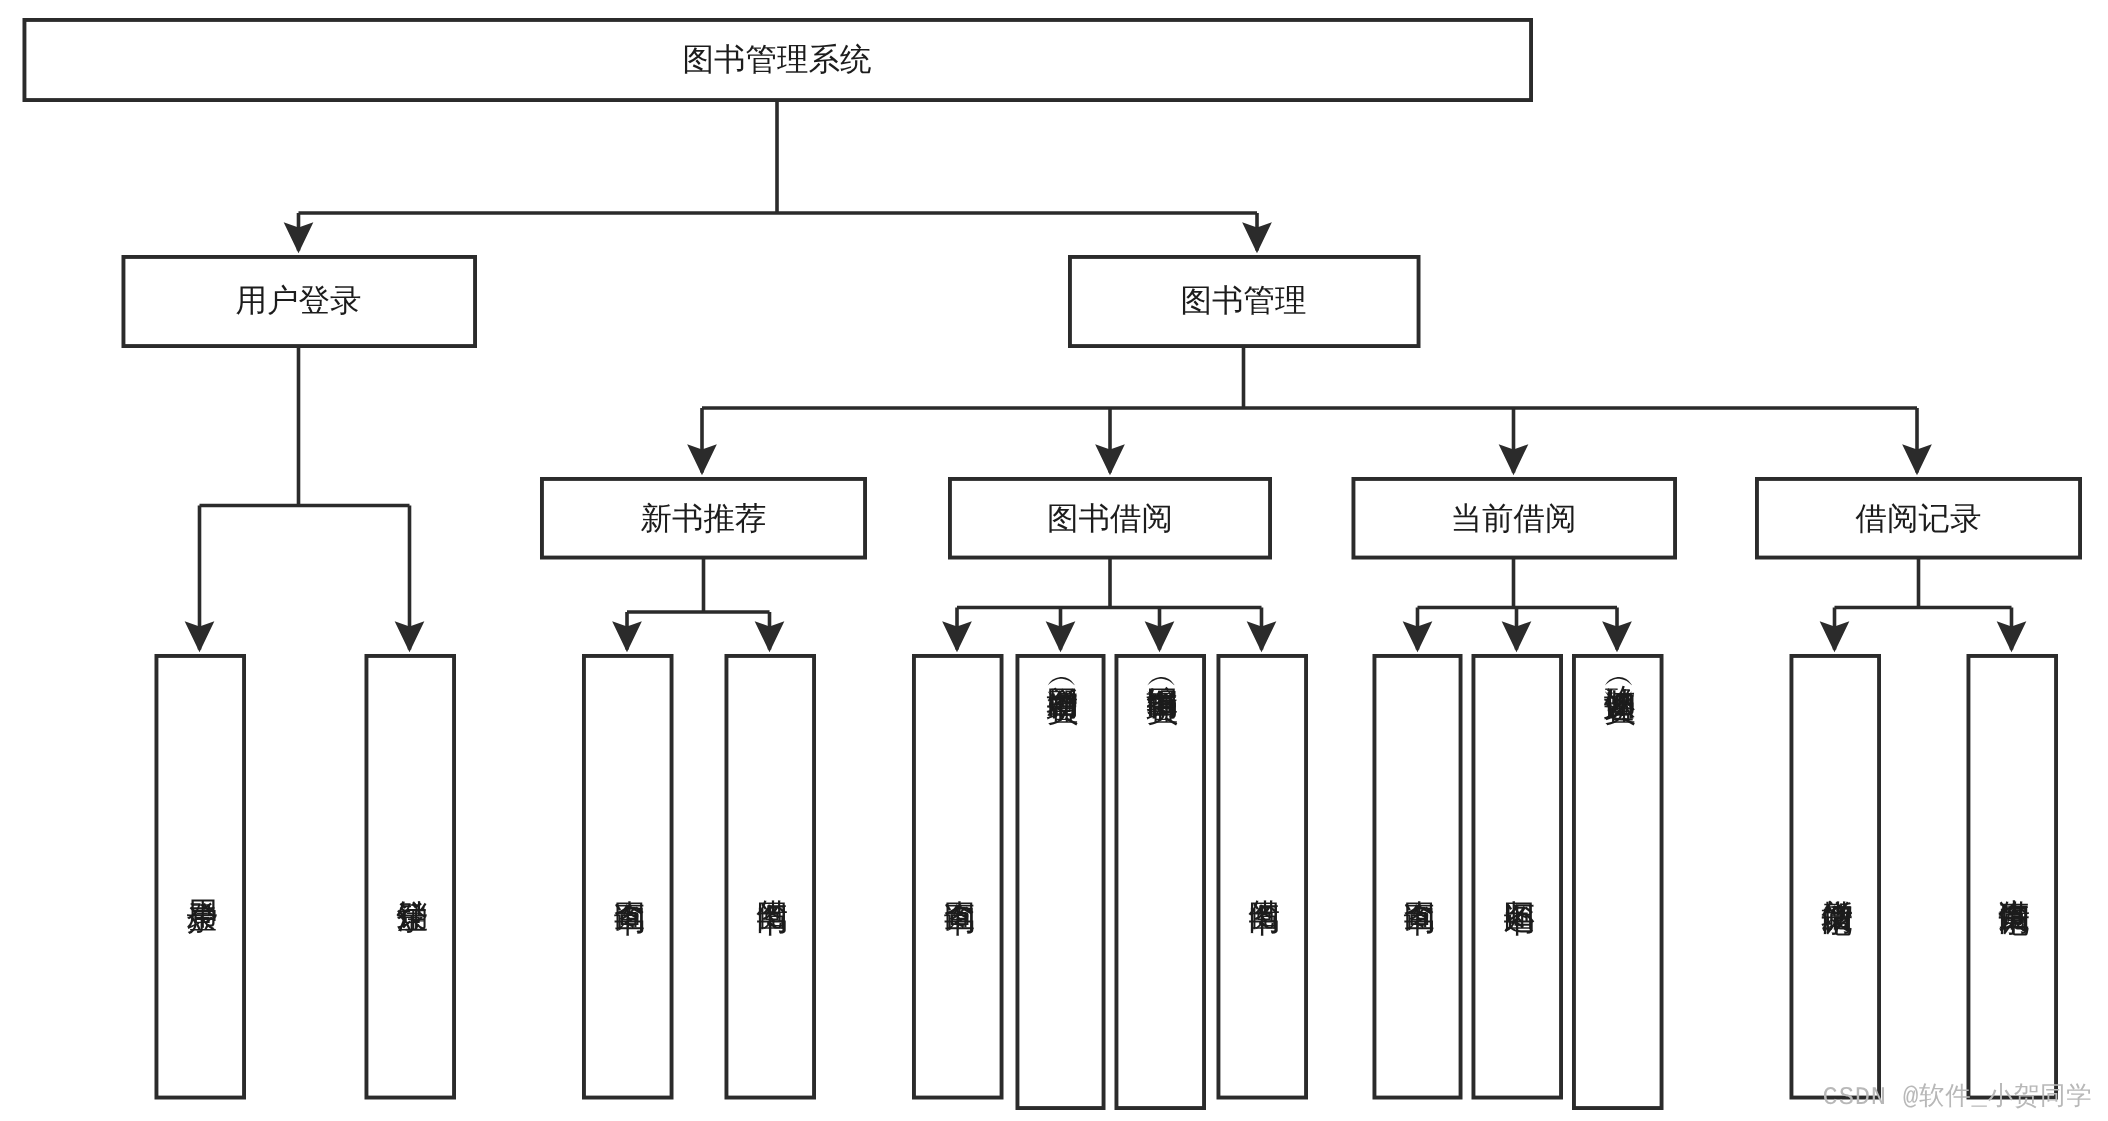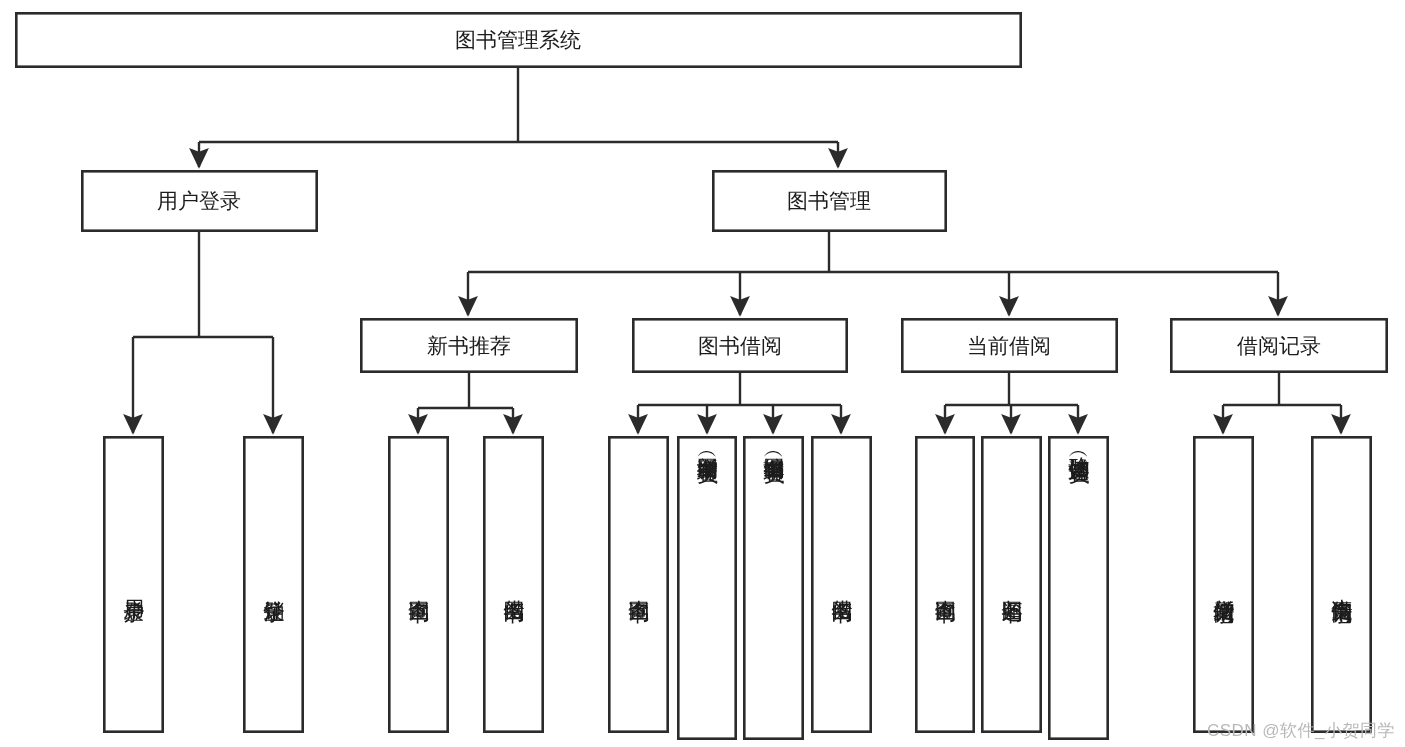--- a/index.html
+++ b/index.html
@@ -57,21 +57,21 @@
     writing-mode: vertical-rl;
     text-orientation: upright;
     letter-spacing: 1px;
     white-space: nowrap;
     pointer-events: none;
   }
   .watermark {
     position: absolute;
     right: 10px;
     bottom: 5px;
-    font-family: Liberation Sans, sans-serif;
+    font-family: Liberation Mono, monospace;
     font-size: 17px;
     color: #b8b8b8;
     letter-spacing: 0.5px;
     white-space: nowrap;
   }
 </style>
 </head>
 <body>
 
 <div id="diagram-root">

